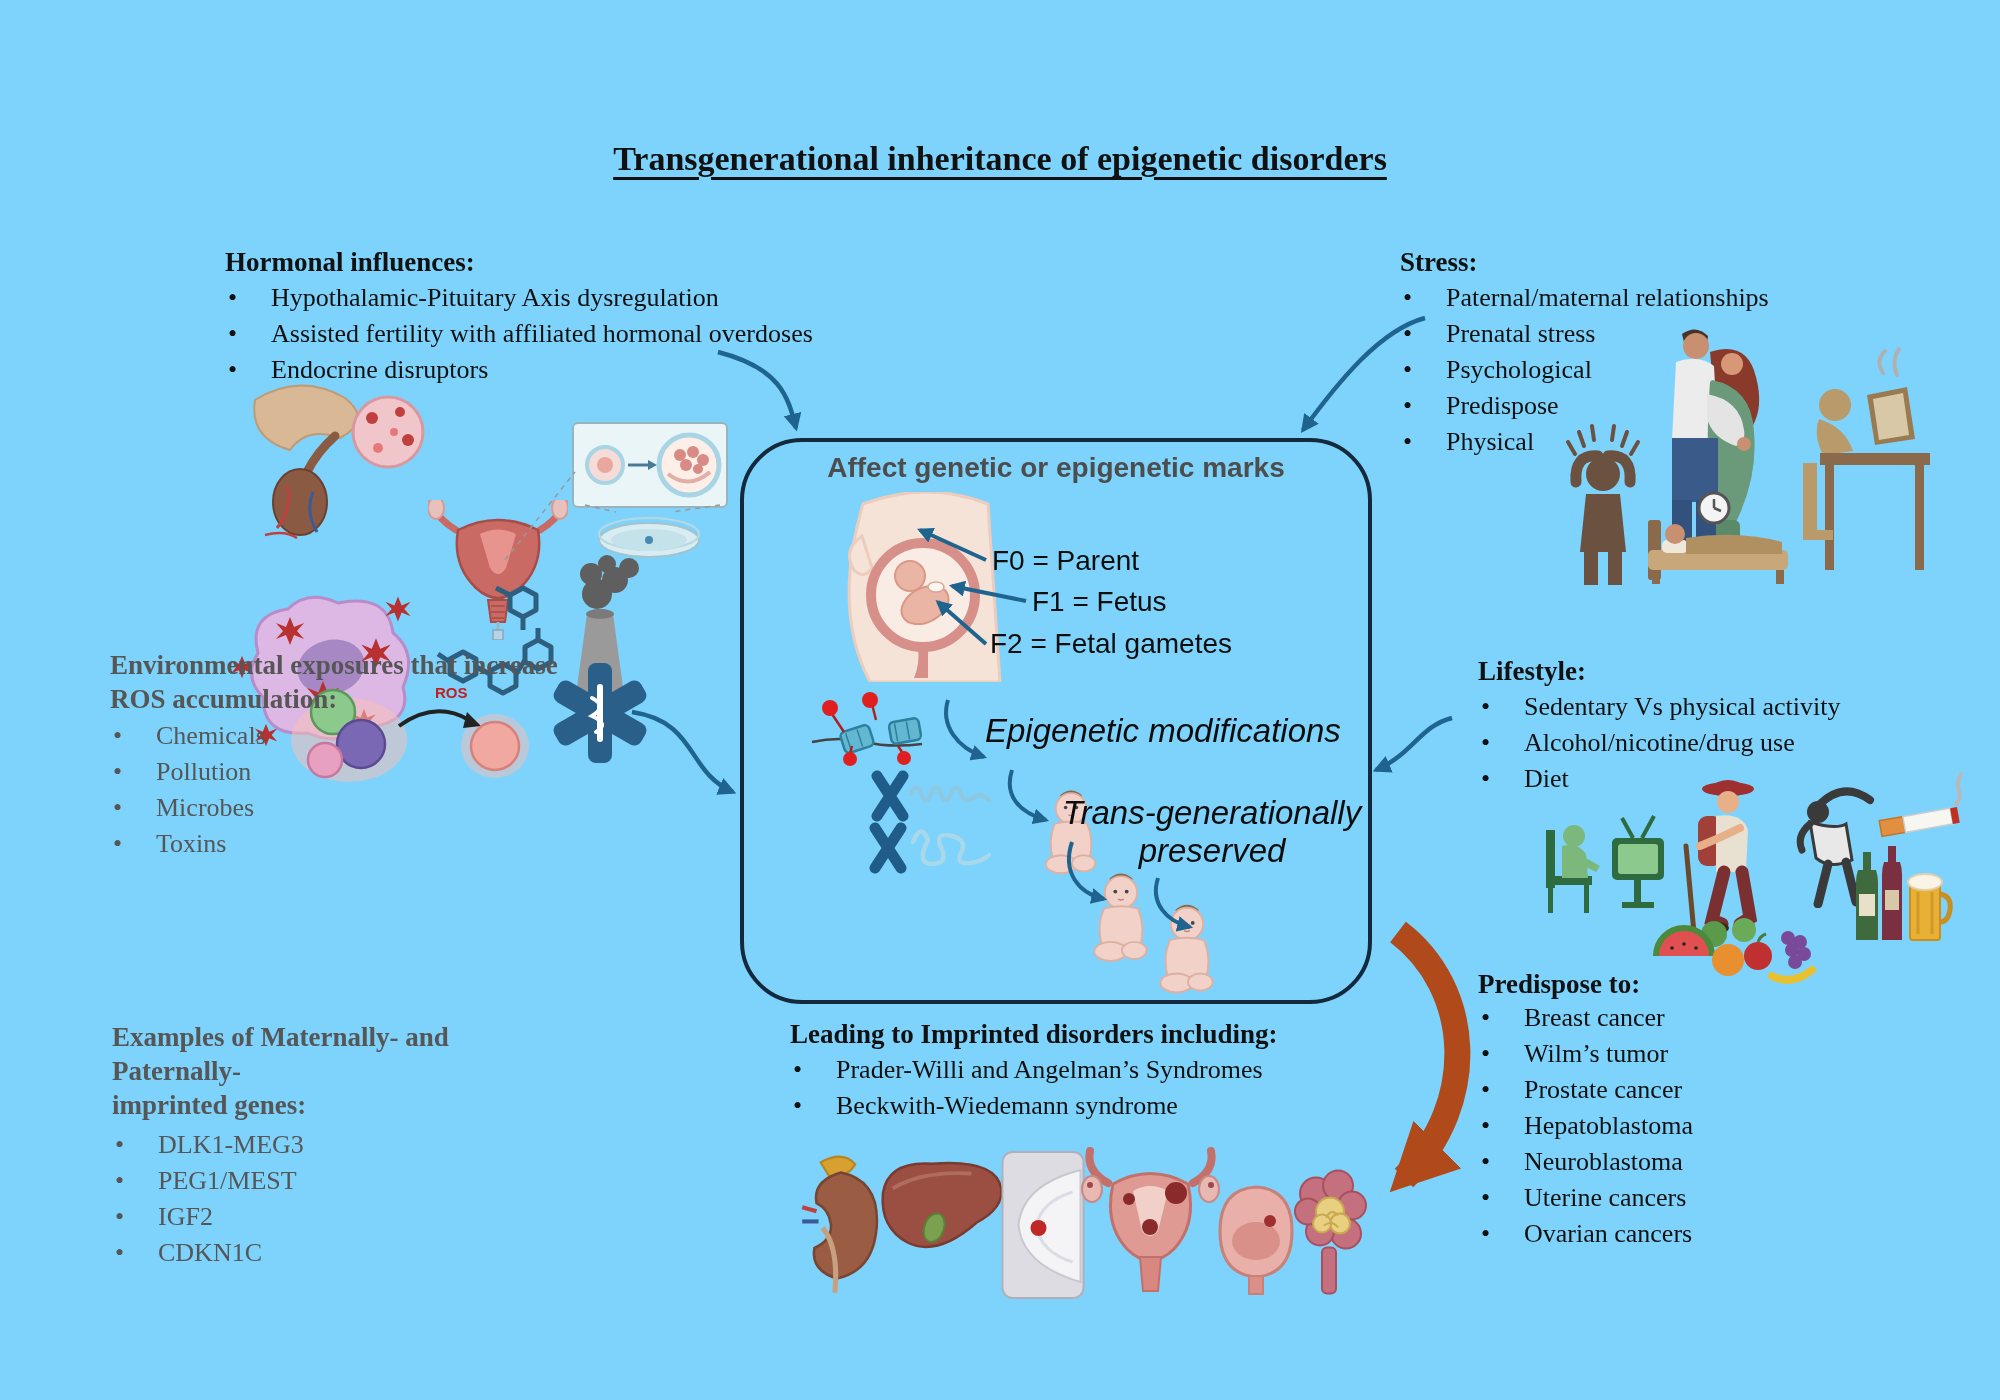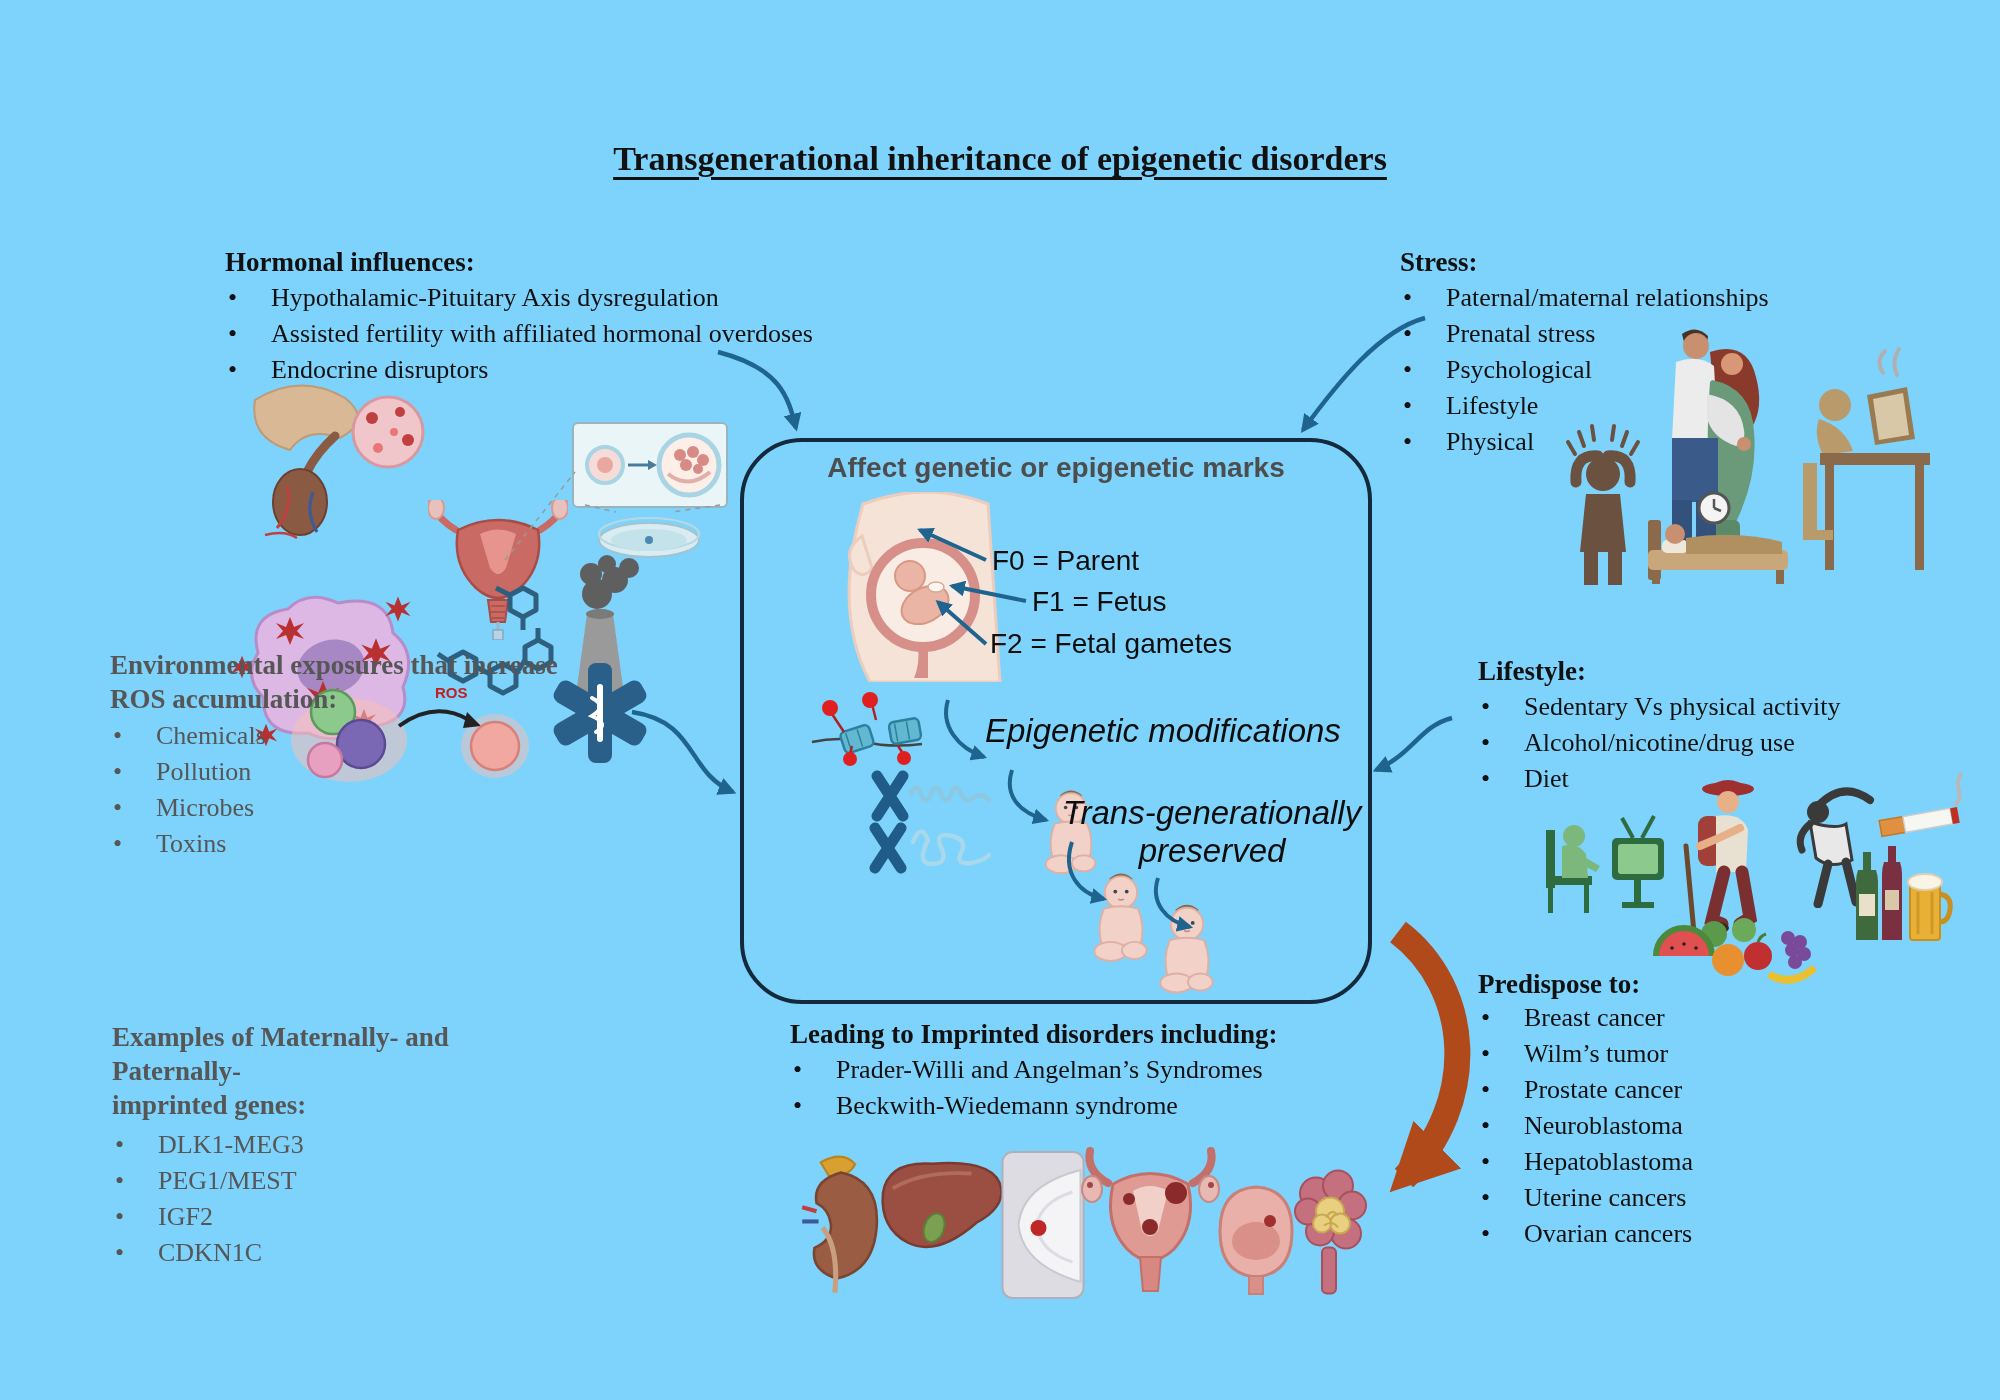--- a/index.html
+++ b/index.html
@@ -69,21 +69,21 @@
         <li>Endocrine disruptors</li>
       </ul>
   </div>
 
   <div class="abs txt" style="left:1400px;top:246px;width:420px">
     <div class="h">Stress:</div>
     <ul class="bullets">
         <li>Paternal/maternal relationships</li>
         <li>Prenatal stress</li>
         <li>Psychological</li>
-        <li>Lifestyle</li>
+        <li>Predispose</li>
         <li>Physical</li>
       </ul>
   </div>
 
   <div class="abs txt" style="left:110px;top:648px;width:520px">
     <div class="h2">Environmental exposures that increase</div>
     <div class="h2">ROS accumulation:</div>
     <ul class="bullets gray">
         <li>Chemicals</li>
         <li>Pollution</li>
@@ -119,22 +119,22 @@
         <li>Beckwith-Wiedemann syndrome</li>
       </ul>
   </div>
 
   <div class="abs txt" style="left:1478px;top:968px;width:420px">
     <div class="h">Predispose to:</div>
     <ul class="bullets" style="margin-top:4px">
         <li>Breast cancer</li>
         <li>Wilm’s tumor</li>
         <li>Prostate cancer</li>
+        <li>Hepatoblastoma</li>
         <li>Neuroblastoma</li>
-        <li>Hepatoblastoma</li>
         <li>Uterine cancers</li>
         <li>Ovarian cancers</li>
       </ul>
   </div>
 
   <div class="abs sans flabel txt" style="left:992px;top:545px">F0 = Parent</div>
   <div class="abs sans flabel txt" style="left:1032px;top:586px">F1 = Fetus</div>
   <div class="abs sans flabel txt" style="left:990px;top:628px">F2 = Fetal gametes</div>
   <div class="abs sans inlabel txt" style="left:985px;top:712px">Epigenetic modifications</div>
   <div class="abs sans inlabel txt" style="left:1057px;top:794px;width:310px;text-align:center">

